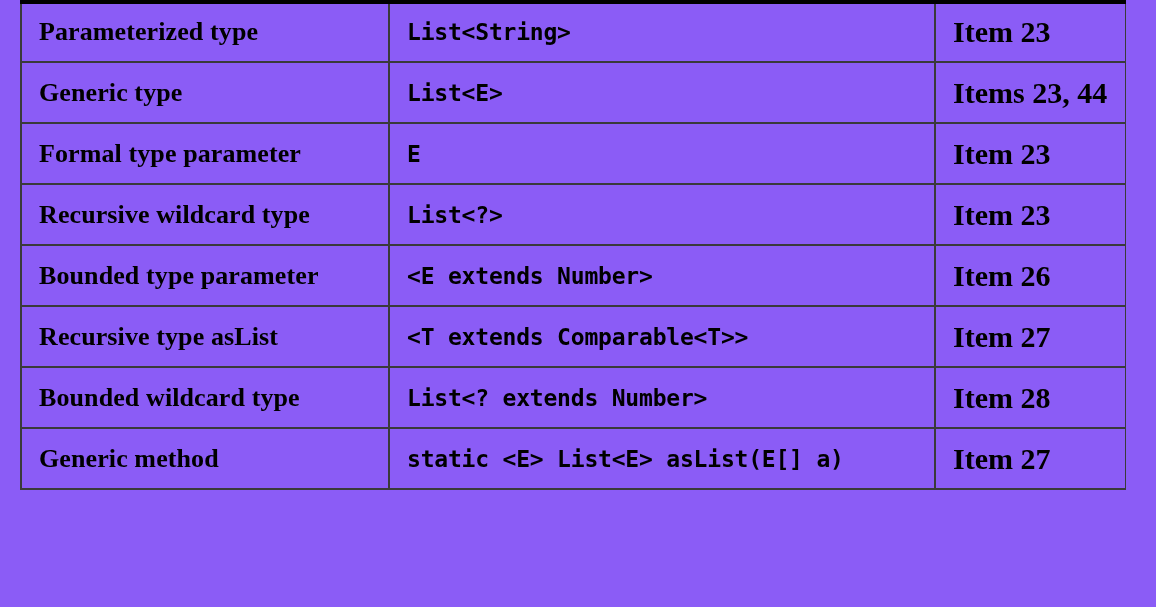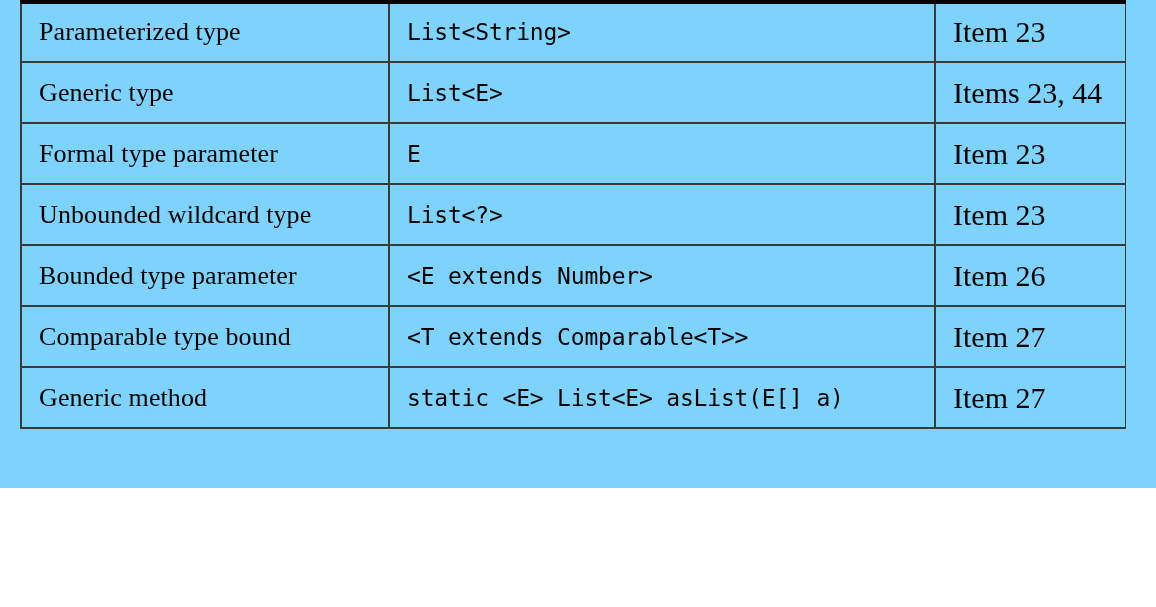--- a/index.html
+++ b/index.html
@@ -11,23 +11,24 @@
     width: 1156px;
     height: 607px;
     overflow: hidden;
     font-family: "Liberation Serif", serif;
     color: #000000;
   }
 
   #page {
     position: relative;
     width: 1156px;
-    height: 488px;
-    background: #7dd3fc;
+    height: 607px;
+    background: #8b5cf6;
     overflow: hidden;
+    font-weight: bold;
   }
 
   
   .table-clip {
     position: absolute;
     left: 20px;
     top: 0;
     width: 1106px;
     height: 607px;
     overflow: hidden;
@@ -125,33 +126,38 @@
             <td class="term">Generic type</td>
             <td class="code">List&lt;E&gt;</td>
             <td class="ref">Items 23, 44</td>
           </tr>
           <tr>
             <td class="term">Formal type parameter</td>
             <td class="code">E</td>
             <td class="ref">Item 23</td>
           </tr>
           <tr>
-            <td class="term">Unbounded wildcard type</td>
+            <td class="term">Recursive wildcard type</td>
             <td class="code">List&lt;?&gt;</td>
             <td class="ref">Item 23</td>
           </tr>
           <tr>
             <td class="term">Bounded type parameter</td>
             <td class="code">&lt;E extends Number&gt;</td>
             <td class="ref">Item 26</td>
           </tr>
           <tr>
-            <td class="term">Comparable type bound</td>
+            <td class="term">Recursive type asList</td>
             <td class="code">&lt;T extends Comparable&lt;T&gt;&gt;</td>
             <td class="ref">Item 27</td>
+          </tr>
+          <tr>
+            <td class="term">Bounded wildcard type</td>
+            <td class="code">List&lt;? extends Number&gt;</td>
+            <td class="ref">Item 28</td>
           </tr>
           <tr>
             <td class="term">Generic method</td>
             <td class="code">static &lt;E&gt; List&lt;E&gt; asList(E[] a)</td>
             <td class="ref">Item 27</td>
           </tr>
         </tbody>
     </table>
   </div>
 </div>

